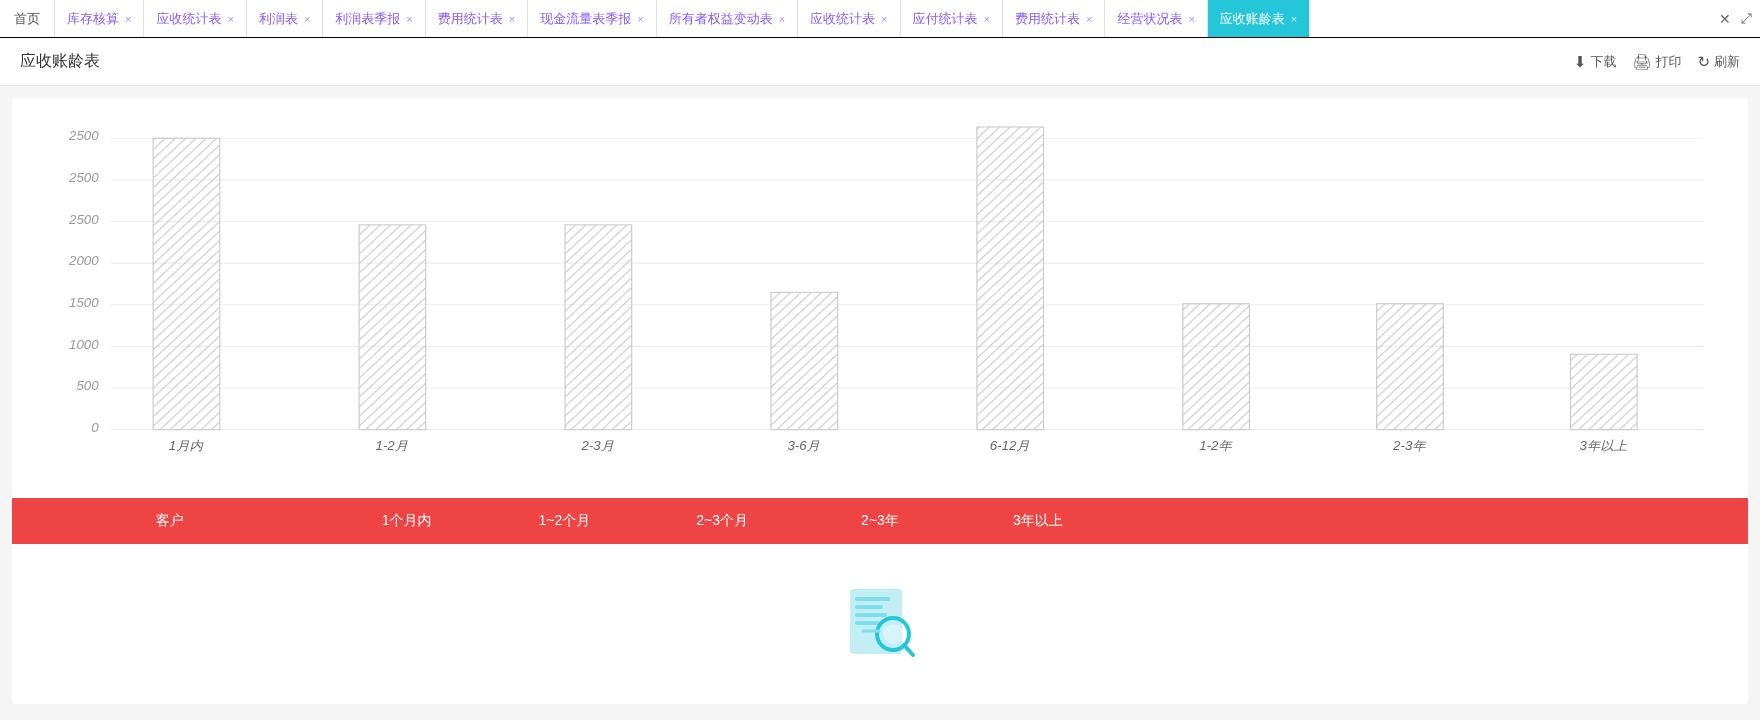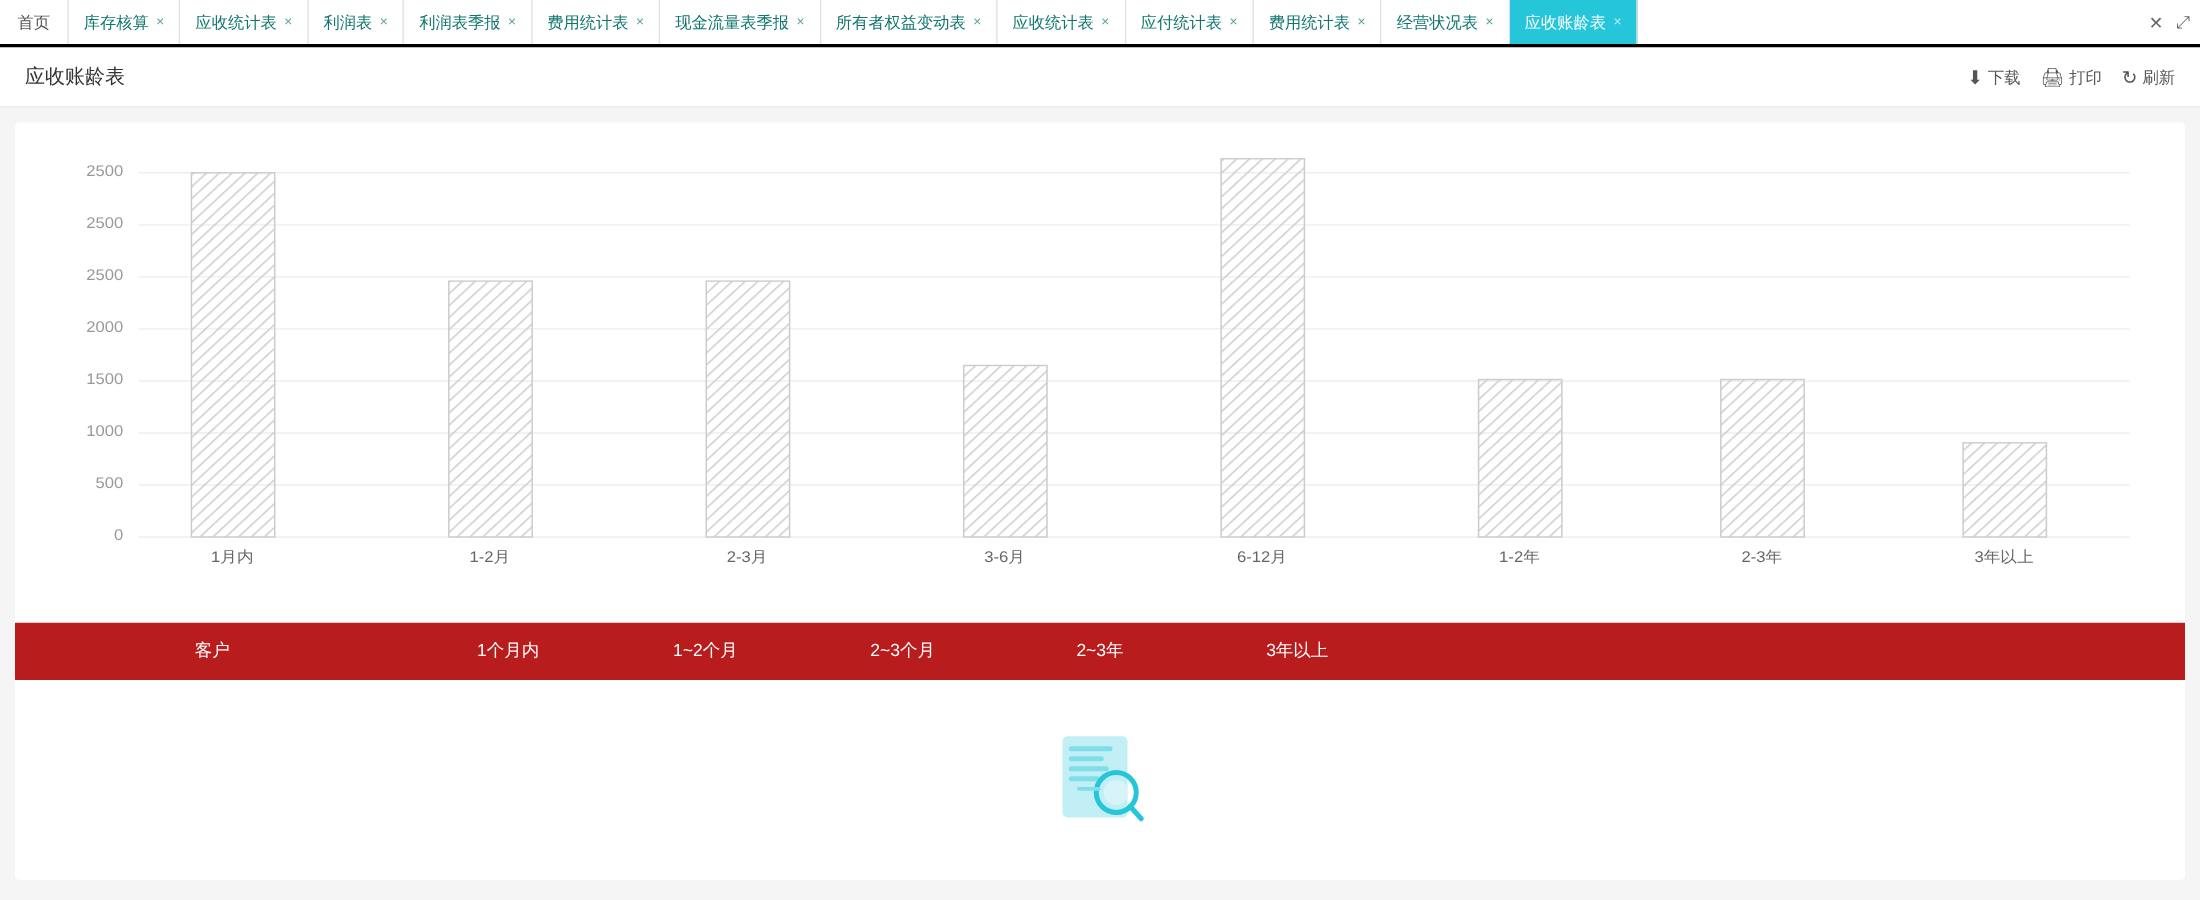--- a/index.html
+++ b/index.html
@@ -3,36 +3,36 @@
   <meta charset="utf-8">
   <style>
     * { box-sizing: border-box; margin: 0; padding: 0; }
     body { font-family: 'Microsoft YaHei', Arial, sans-serif; font-size: 13px; background: #f5f5f5; color: #333; overflow: hidden; }
 
     
     .tab-bar {
       display: flex;
       align-items: center;
       background: #fff;
-      border-bottom: 3px solid #000000;
+      border-bottom: 1px solid #000000;
       height: 38px;
       padding: 0 0 0 0;
       overflow-x: auto;
       white-space: nowrap;
     }
     .tab-bar::-webkit-scrollbar { display: none; }
 
     .tab-item {
       display: inline-flex;
       align-items: center;
       padding: 0 12px;
       height: 38px;
       cursor: pointer;
       font-size: 13px;
-      color: #0f766e;
+      color: #8b5cf6;
       border-right: 1px solid #e0e0e0;
       position: relative;
       flex-shrink: 0;
     }
     .tab-item.active {
       background: #26c6da;
       color: #fff;
     }
     .tab-item .close-btn {
       margin-left: 6px;
@@ -103,27 +103,28 @@
       border-radius: 4px;
       overflow: hidden;
     }
 
     
     .chart-area {
       padding: 20px;
       background: #fff;
       height: 400px;
       position: relative;
+      font-style: italic;
     }
 
     
     .table-header {
       display: grid;
       grid-template-columns: 2fr 1fr 1fr 1fr 1fr 1fr 1fr 1fr 1fr 1fr;
-      background: #b91c1c;
+      background: #ef4444;
       color: #fff;
       font-size: 14px;
     }
     .table-header-cell {
       padding: 14px 8px;
       text-align: center;
       font-weight: 400;
     }
 
     

